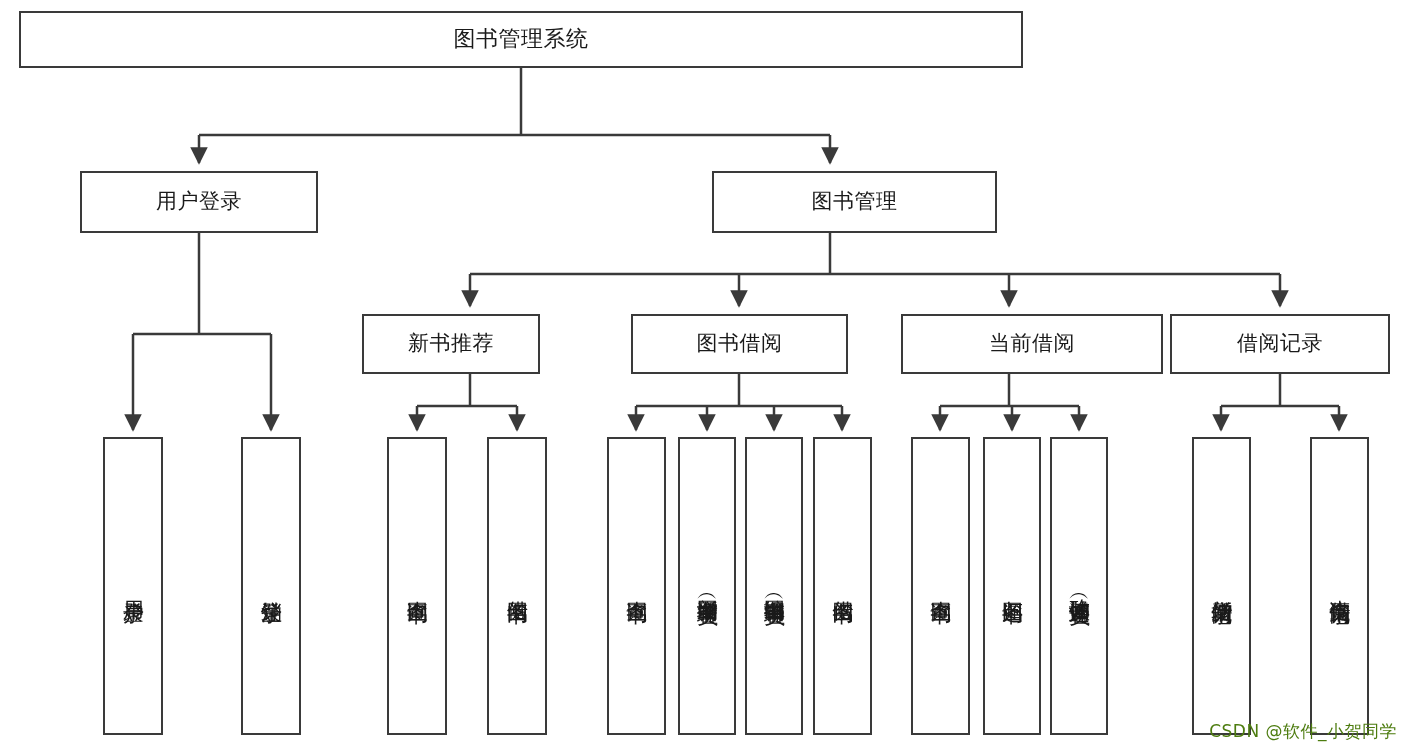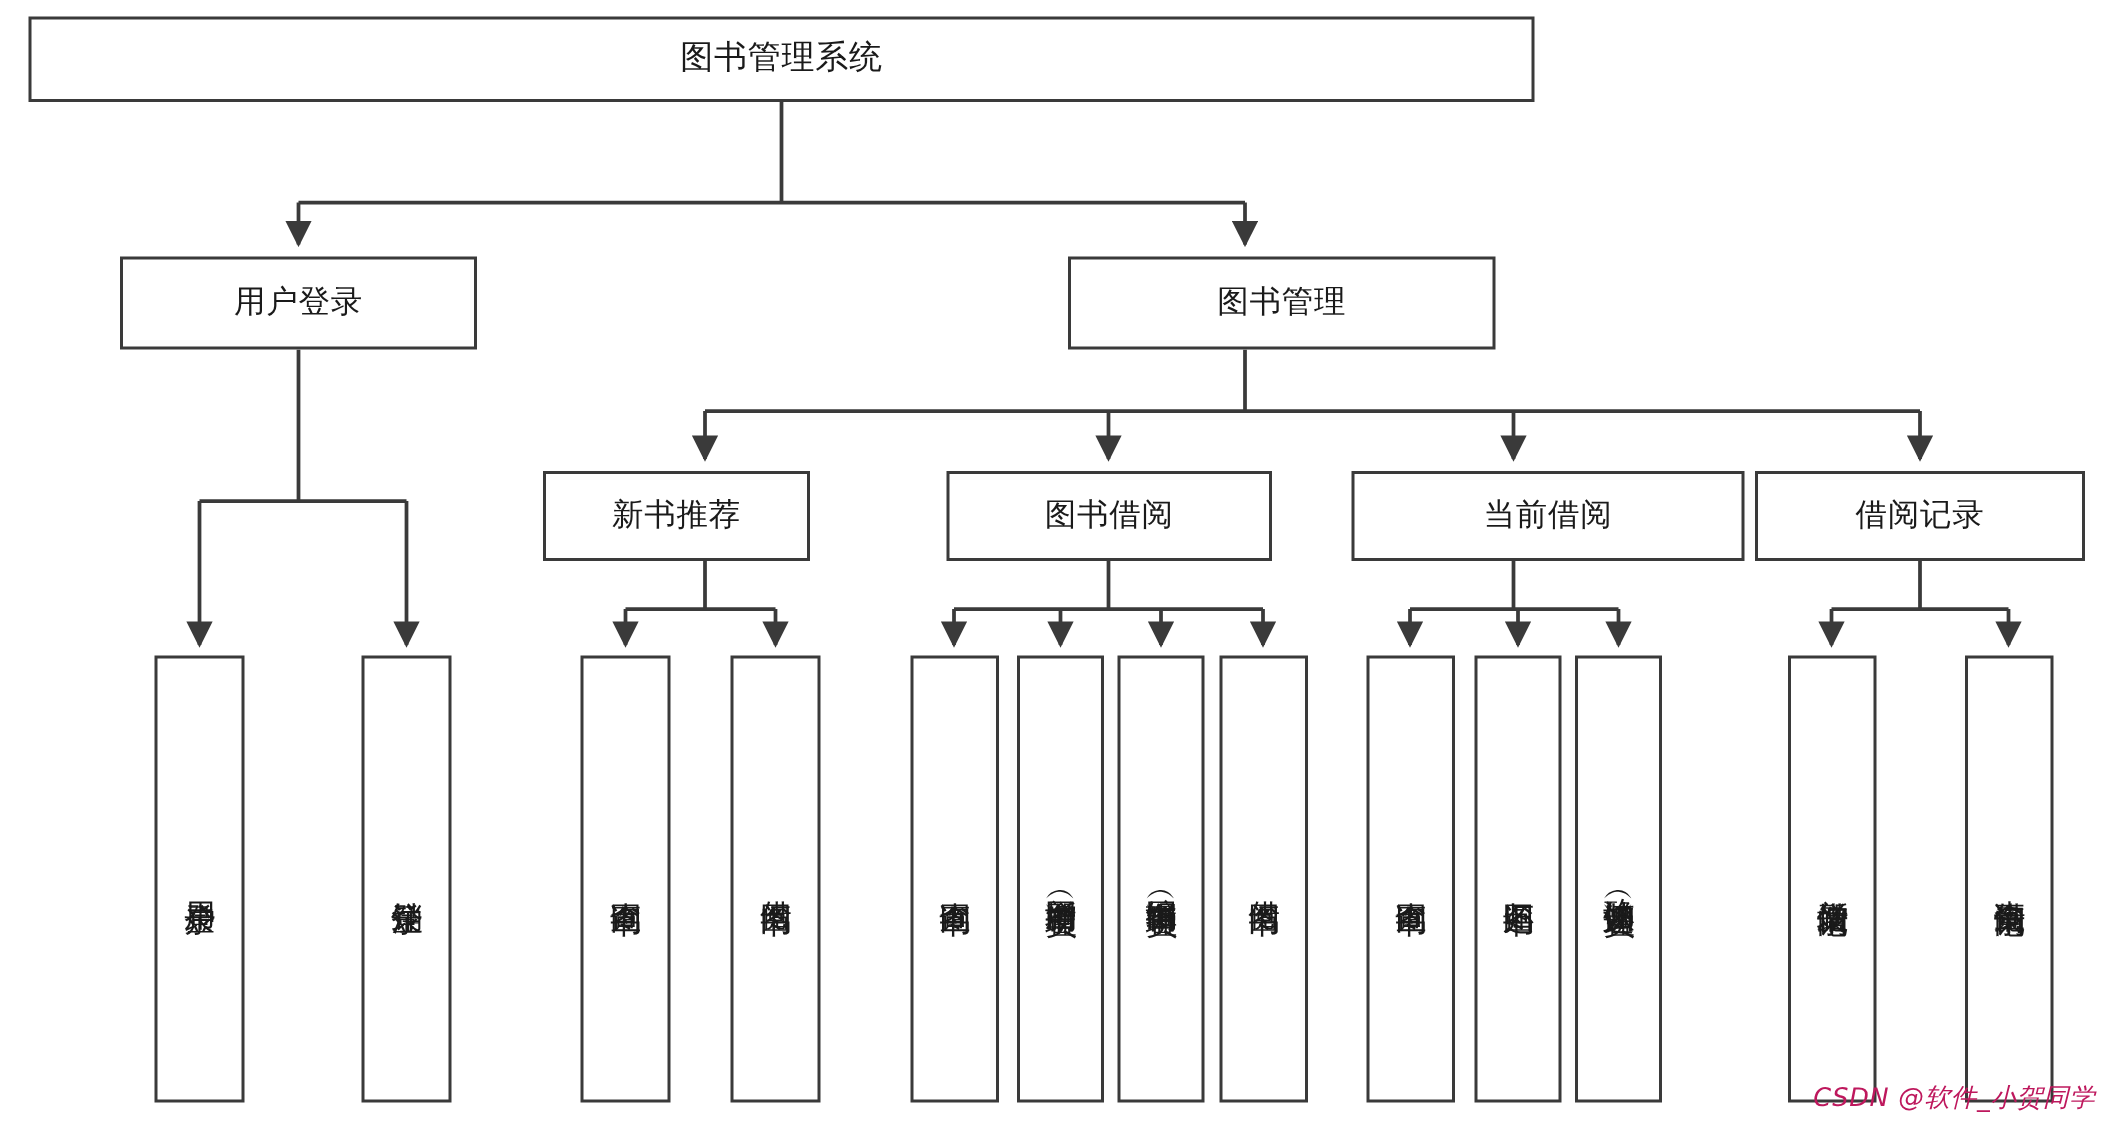--- a/index.html
+++ b/index.html
@@ -62,25 +62,24 @@
     font-size: 21px;
     line-height: 1.18;
     letter-spacing: 1px;
     max-height: 100%;
   }
   #watermark {
     position: absolute;
     right: 8px;
     bottom: 4px;
     font-size: 17px;
-    color: #be185d;
+    color: #4d7c0f;
     font-family: "DejaVu Sans", "Liberation Sans", sans-serif;
     white-space: nowrap;
     letter-spacing: 0.5px;
-    font-style: italic;
   }
 </style>
 </head>
 <body>
 
 <div id="diagram-root">
 
   <svg id="edge-layer" viewBox="0 0 1405 747" width="1405" height="747" xmlns="http://www.w3.org/2000/svg">
     <defs>
       <marker id="arrow" viewBox="0 0 10 10" refX="9" refY="5" markerWidth="7" markerHeight="7" orient="auto-start-reverse">

